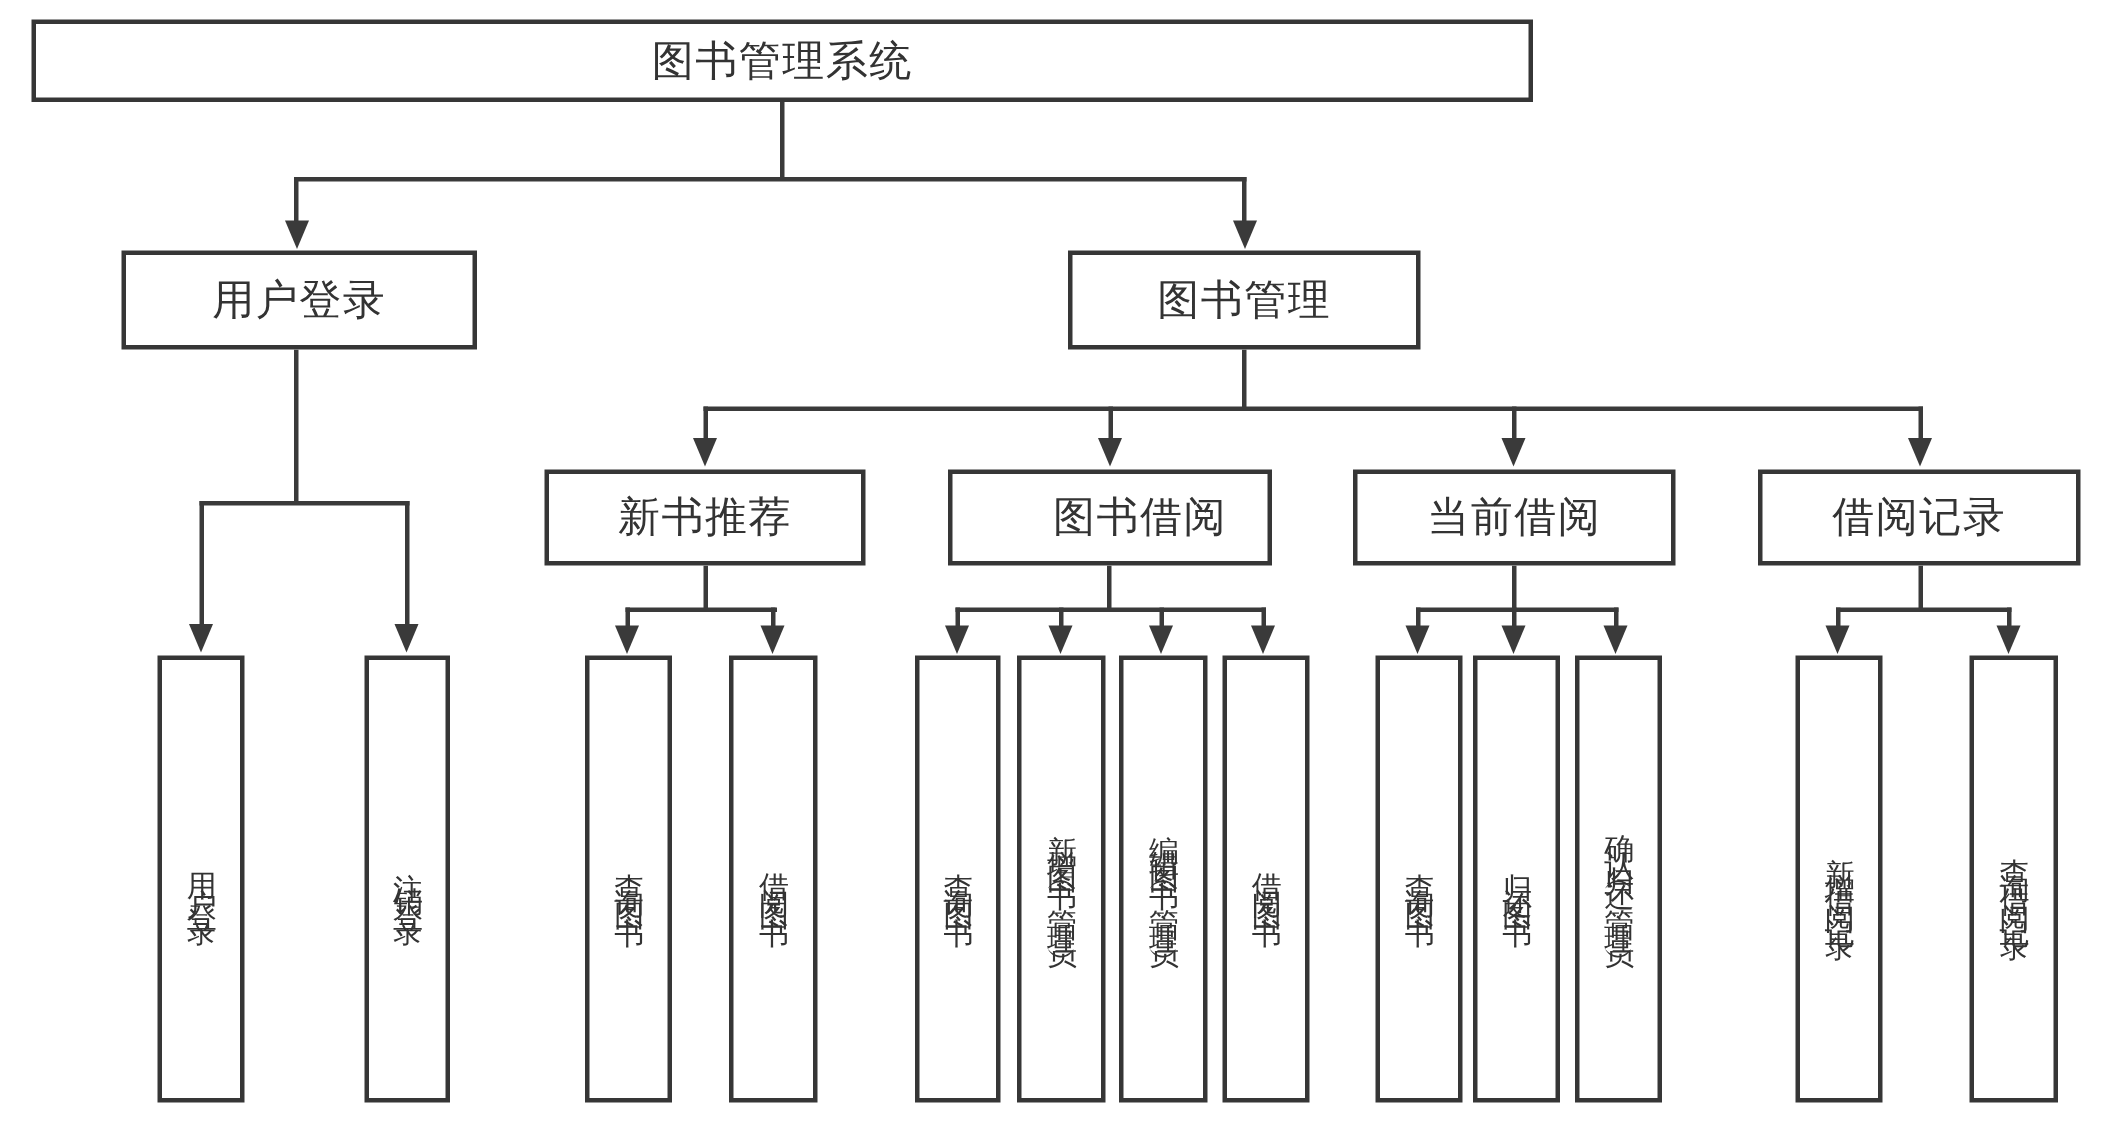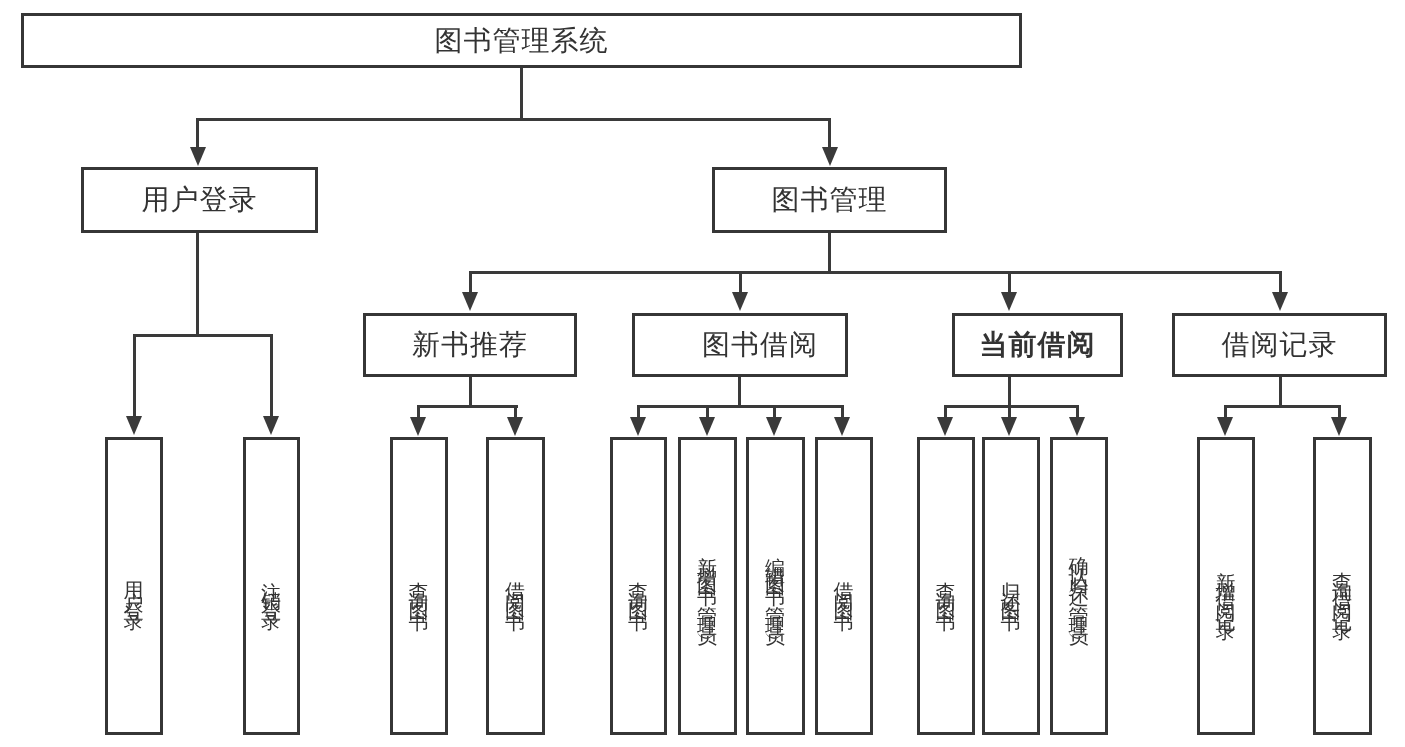--- a/index.html
+++ b/index.html
@@ -35,21 +35,21 @@
   <div class="box" style="left:21px;top:13px;width:1001px;height:55px;">图书管理系统</div>
 
   <div class="box" style="left:81px;top:167px;width:237px;height:66px;">用户登录</div>
 
   <div class="box" style="left:363px;top:313px;width:214px;height:64px;">新书推荐</div>
 
   <div class="box" style="left:712px;top:167px;width:235px;height:66px;">图书管理</div>
 
   <div class="box" style="left:632px;top:313px;width:216px;height:64px;padding-left:40px;">图书借阅</div>
 
-  <div class="box" style="left:952px;top:313px;width:171px;height:64px;font-weight:bold;">当前借阅</div>
+  <div class="box" style="left:902px;top:313px;width:215px;height:64px;">当前借阅</div>
 
   <div class="box" style="left:1172px;top:313px;width:215px;height:64px;text-align:right;">借阅记录</div>
 
   <div class="box vbox" style="left:105px;top:437px;width:58px;height:298px;">用户登录</div>
 
   <div class="box vbox" style="left:243px;top:437px;width:57px;height:298px;">注销登录</div>
 
   <div class="box vbox" style="left:390px;top:437px;width:58px;height:298px;">查询图书</div>
 
   <div class="box vbox" style="left:486px;top:437px;width:59px;height:298px;">借阅图书</div>

